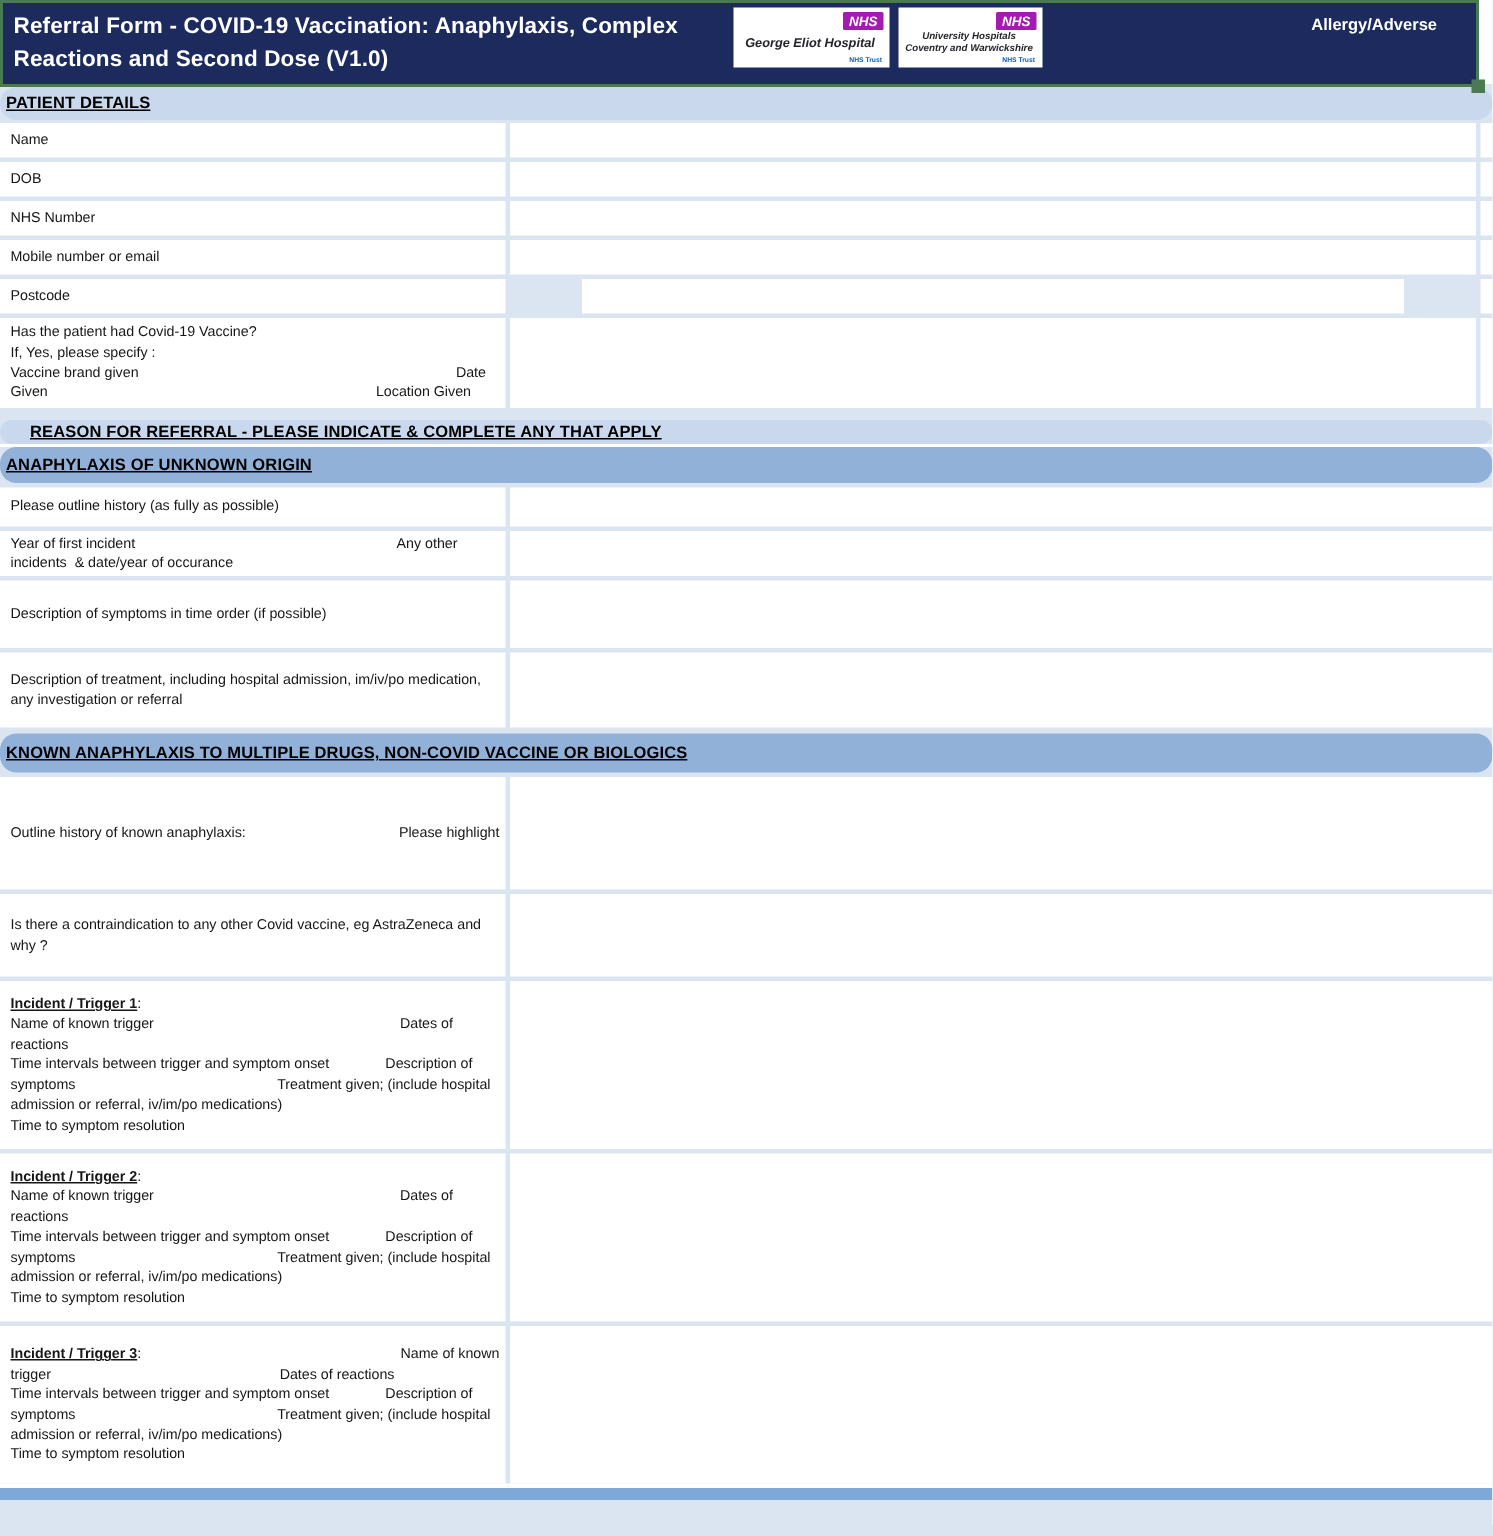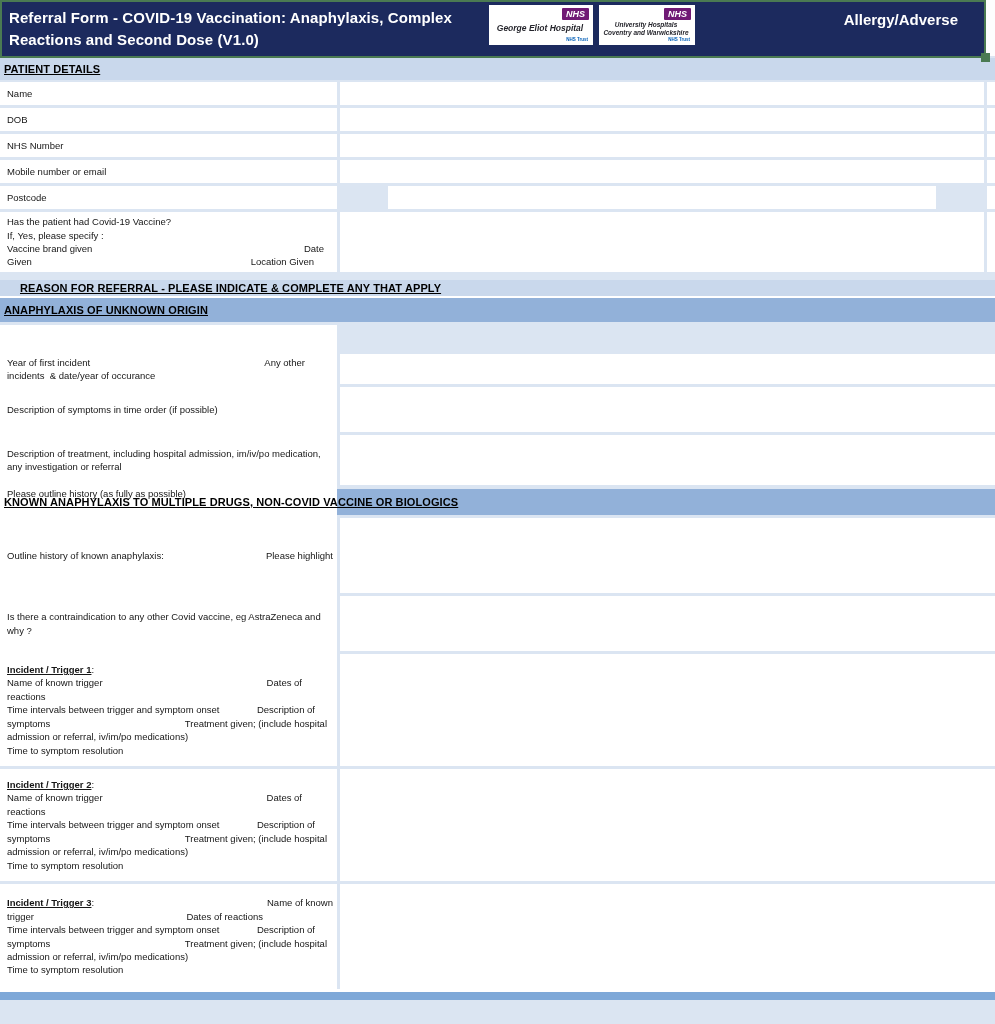--- a/index.html
+++ b/index.html
@@ -13,35 +13,35 @@
   .hdr-sliver{position:absolute;left:986px;top:0;width:9px;height:56px;background:#fdfdfe;}
   .hdr-navy{
     position:absolute;left:0;top:0;width:986px;height:58px;background:#1c2a5e;
     border:2px solid #4a7a52;
   }
   .sel-handle{position:absolute;right:-6px;bottom:-6px;width:9px;height:9px;background:#4a7a52;}
   .hdr-title{
     position:absolute;left:7px;top:5px;width:472px;color:#fff;font-weight:bold;
     font-size:15px;line-height:22px;letter-spacing:.1px;
   }
-  .hdr-cat{position:absolute;right:26px;top:9px;color:#fff;font-weight:bold;font-size:15px;margin-left:44px;}
+  .hdr-cat{position:absolute;right:26px;top:9px;color:#fff;font-weight:bold;font-size:11px;margin-left:44px;}
   .logo{position:absolute;top:3px;height:40px;background:#fff;}
   .logo.l1{left:487px;width:104px;}
   .logo.l2{left:597px;width:96px;}
   .nhs-badge{
-    position:absolute;top:3px;right:4px;background:#701a75;color:#fff;
+    position:absolute;top:3px;right:4px;background:#a21caf;color:#fff;
     font-style:italic;font-weight:bold;font-size:9px;width:27px;height:12px;
     text-align:center;line-height:12px;border-radius:1px;
   }
   .logo-org{position:absolute;left:2px;right:4px;text-align:center;font-weight:bold;color:#24242b;font-style:italic;}
   .l1 .logo-org{top:18px;font-size:8.5px;}
   .l2 .logo-org{top:16px;font-size:6.5px;line-height:8px;}
   .logo-trust{position:absolute;right:5px;bottom:3px;font-size:4.5px;color:#005EB8;font-weight:bold;}
   
-  .band{display:flex;align-items:center;padding-left:4px;font-weight:bold;font-size:11px;color:#000;}
+  .band{display:flex;align-items:center;padding-left:4px;font-weight:bold;font-size:11px;color:#000;border-radius:11px;}
   .band.light{background:#c9d8ec;}
   .band.dark{background:#92b1d9;}
   .band .lbl{text-decoration:underline;letter-spacing:.1px;}
   .row{display:flex;width:100%;}
   .gap-v{width:3px;flex:0 0 3px;}
   .cell-label{
     flex:0 0 337px;width:337px;background:#fff;padding:1px 4px 1px 7px;
     display:flex;flex-direction:column;justify-content:center;
     font-size:9.5px;line-height:13.4px;color:#161616;overflow:hidden;
   }
@@ -153,21 +153,21 @@
       </div>
       <div class="hgap" style="height: 8px;"></div>
       <div class="band light" style="height: 16px; padding-left: 20px;">
         <span class="lbl">REASON FOR REFERRAL - PLEASE INDICATE &amp; COMPLETE ANY THAT APPLY</span>
       </div>
       <div class="hgap" style="height: 2px; background: rgb(255, 255, 255);"></div>
       <div class="band dark" style="height: 24px;">
         <span class="lbl">ANAPHYLAXIS OF UNKNOWN ORIGIN</span>
       </div>
       <div class="hgap" style="height: 3px;"></div>
-      <div class="row" style="height: 26px; flex-direction: column;">
+      <div class="row" style="height: 26px;">
         <div class="cell-label">
           <div class="line"><span>Please outline history (as fully as possible)</span></div>
         </div>
         <div class="gap-v"></div>
         <div class="cell-answer"></div>
       </div>
       <div class="hgap" style="height: 3px;"></div>
       <div class="row" style="height: 30px;">
         <div class="cell-label">
           <div class="line split" style="padding-right: 28px;"><span><span>Year of first incident</span></span><span><span>Any other</span></span></div>

